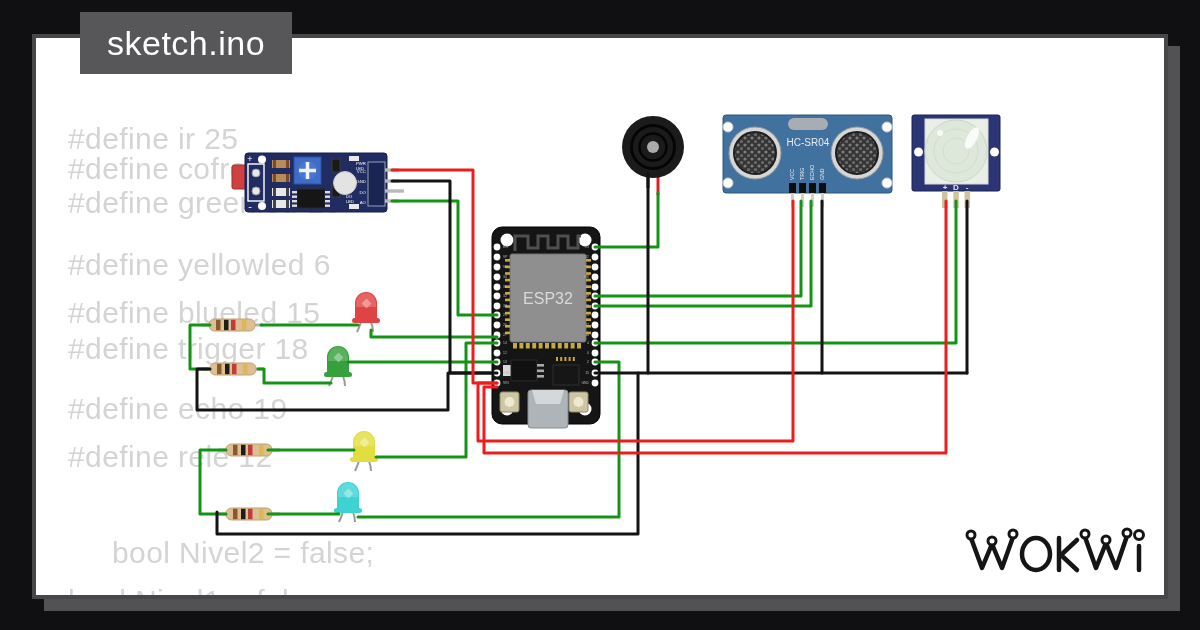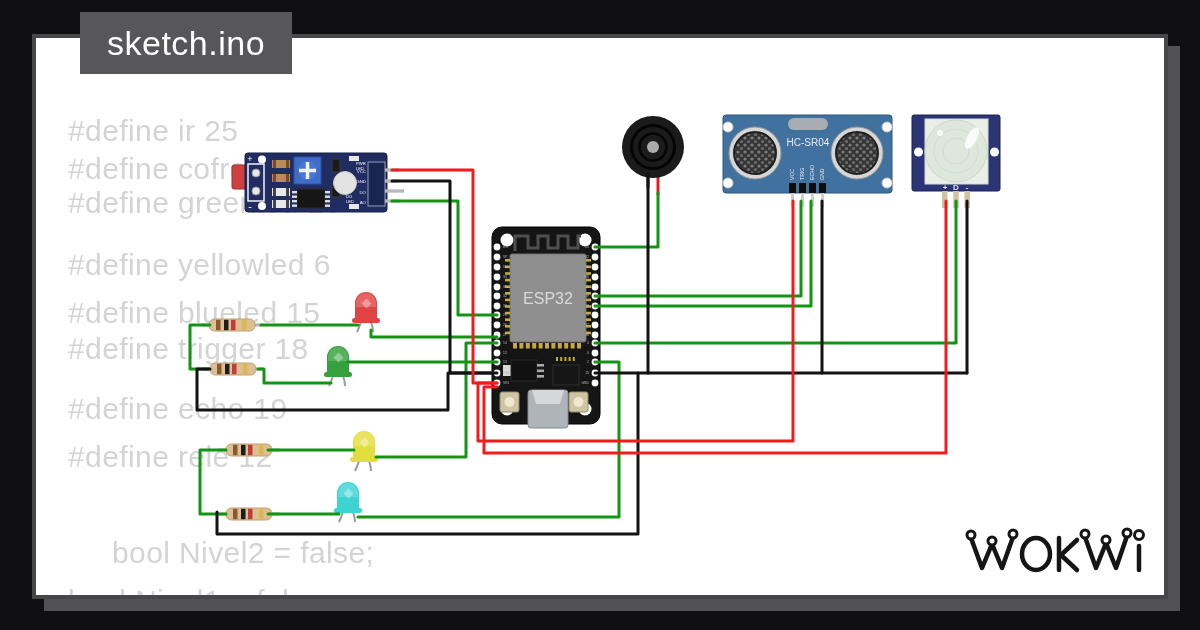--- a/index.html
+++ b/index.html
@@ -17,21 +17,21 @@
   #circuit{position:absolute;left:0;top:0;z-index:2;}
   .logo{position:absolute;left:925px;top:480px;z-index:3;}
   svg text{font-family:"Liberation Sans",sans-serif;}
 </style>
 </head>
 <body>
 
 <div class="stage">
   <div class="canvas">
     <div id="code-layer">
-        <div class="code-line" style="top: 76px;">#define ir 25</div>
+        <div class="code-line" style="top: 84px;">#define ir 25</div>
         <div class="code-line" style="top: 114px;">#define cofre</div>
         <div class="code-line" style="top: 148px;">#define greenled 13</div>
         <div class="code-line" style="top: 210px;">#define yellowled 6</div>
         <div class="code-line" style="top: 258px;">#define blueled 15</div>
         <div class="code-line" style="top: 294px;">#define trigger 18</div>
         <div class="code-line" style="top: 354px;">#define echo 19</div>
         <div class="code-line" style="top: 402px;">#define rele 12</div>
         <div class="code-line" style="top: 450px;"></div>
         <div class="code-line" style="top: 498px; margin-left: 44px;">bool Nivel2 = false;</div>
         <div class="code-line" style="top: 546px;">bool Nivel1 = false;</div>

